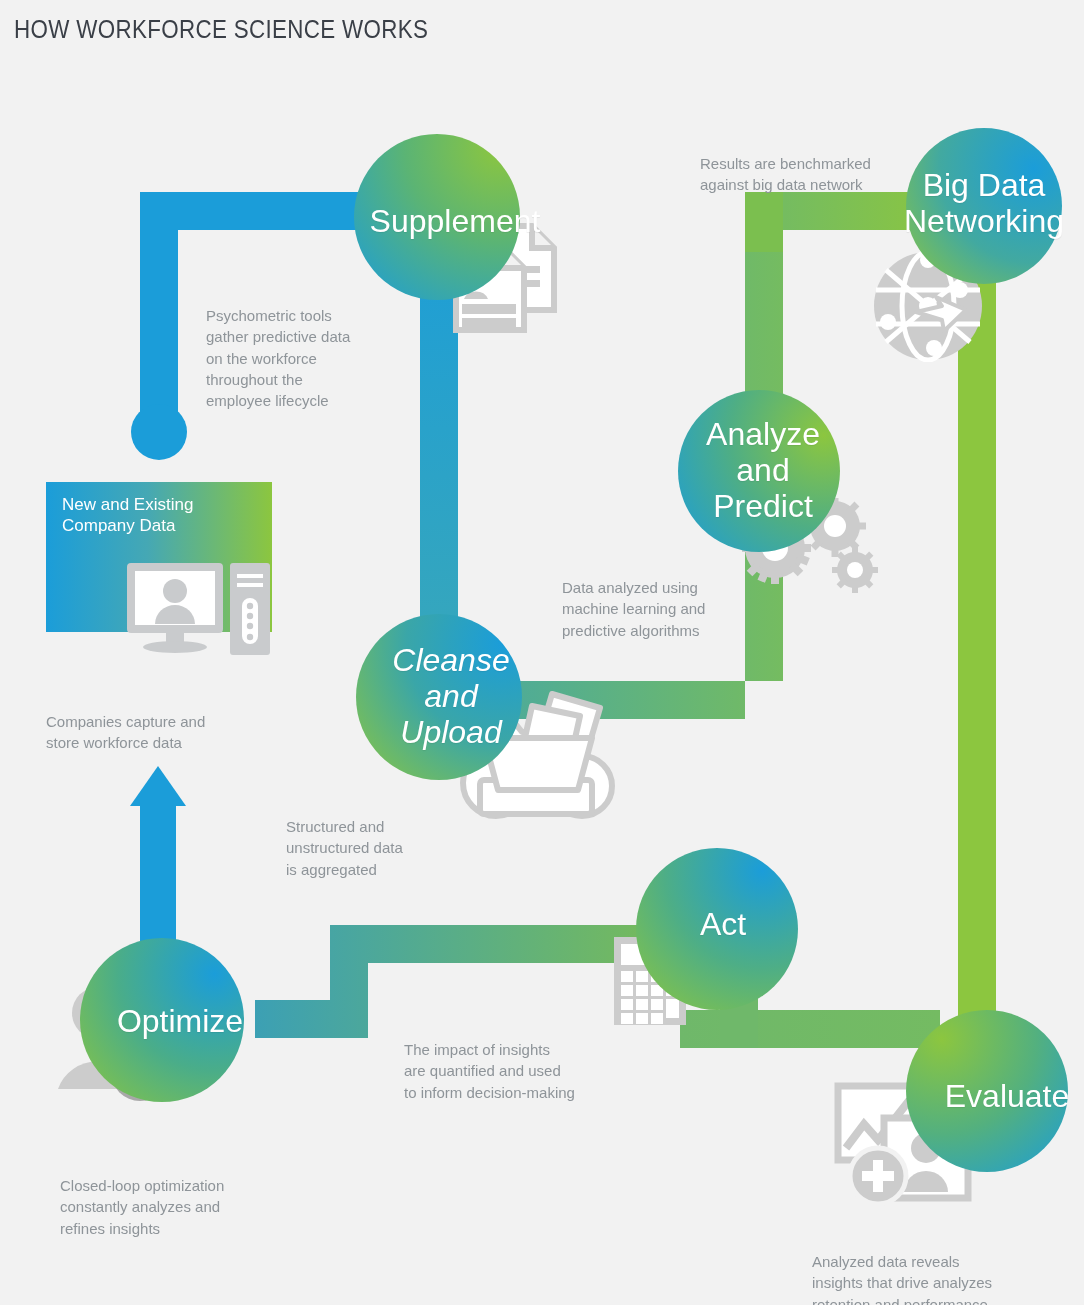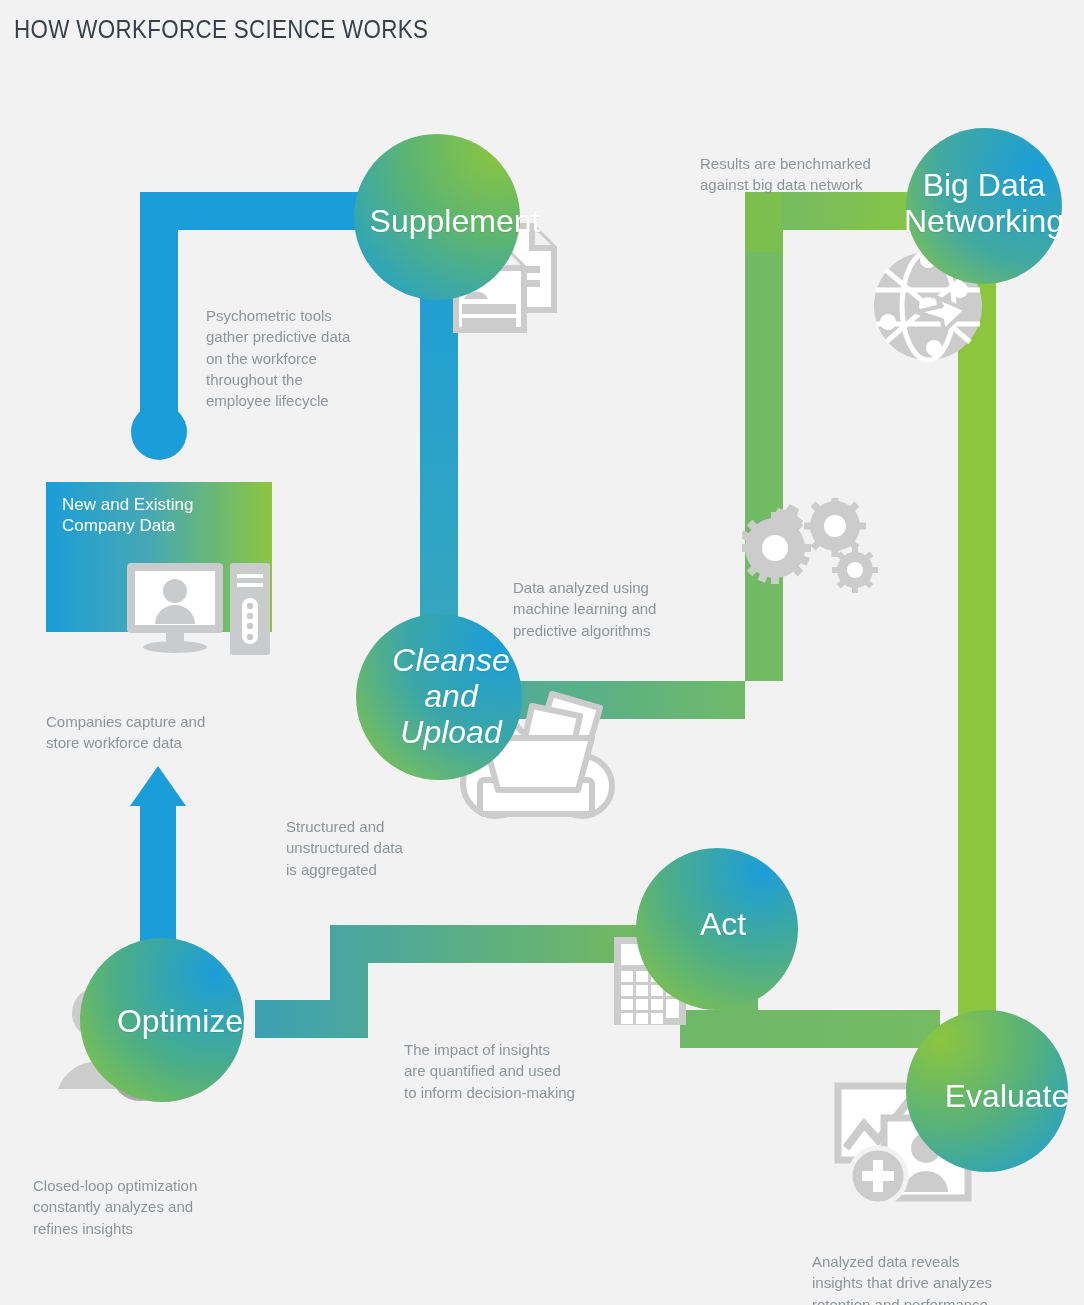--- a/index.html
+++ b/index.html
@@ -237,21 +237,26 @@
             <rect x="-3" y="-23" width="6" height="9" transform="rotate(45)"></rect>
             <rect x="-3" y="14" width="6" height="9" transform="rotate(45)"></rect>
             <rect x="-23" y="-3" width="9" height="6" transform="rotate(45)"></rect>
             <rect x="14" y="-3" width="9" height="6" transform="rotate(45)"></rect>
           </g>
           <circle r="8" fill="#ffffff"></circle>
         </g>
       </g>
     </svg>
   </div>
-  <div class="cap" style="left:513px;top:542px;width:230px;">Data analyzed using
+  <div class="node" style="left:678px;top:390px;width:162px;height:162px;
+              background:radial-gradient(circle at 90% 28%, #8cc63f 0%, #4fae84 50%, #1b9dd9 100%);">
+    <div class="lbl" style="transform:translate(4px,0px);">Analyze and
+Predict</div>
+  </div>
+  <div class="cap" style="left:562px;top:542px;width:230px;">Data analyzed using
 machine learning and
 predictive algorithms</div>
 
   <div class="icon" style="left:872px;top:250px;">
     <svg width="112" height="112" viewBox="0 0 112 112">
       <circle cx="56" cy="56" r="54" fill="#cccccc"></circle>
       <g fill="none" stroke="#ffffff" stroke-width="5">
         <ellipse cx="56" cy="56" rx="26" ry="54"></ellipse>
         <path d="M4,40 h104"></path>
         <path d="M4,74 h104"></path>
@@ -332,17 +337,17 @@
       <circle cx="54" cy="28" r="26" fill="#cccccc"></circle>
       <path d="M14,104 a42,40 0 0 1 80,0 Z" fill="#cccccc"></path>
       <circle cx="96" cy="87" r="29" fill="#a8a8a8"></circle>
       <polyline points="82,88 93,99 112,74" fill="none" stroke="#ffffff" stroke-width="11" stroke-linecap="round" stroke-linejoin="round"></polyline>
     </svg>
   </div>
   <div class="node" style="left:80px;top:938px;width:164px;height:164px;
               background:radial-gradient(circle at 82% 22%, #1b9dd9 0%, #4aad89 52%, #8cc63f 100%);align-items:center;">
     <div class="lbl" style="transform:translate(18px,2px);">Optimize</div>
   </div>
-  <div class="cap" style="left:33px;top:1140px;width:260px;">Closed-loop optimization
+  <div class="cap" style="left:60px;top:1140px;width:260px;">Closed-loop optimization
 constantly analyzes and
 refines insights</div>
 
 </div>
 
 </body></html>

